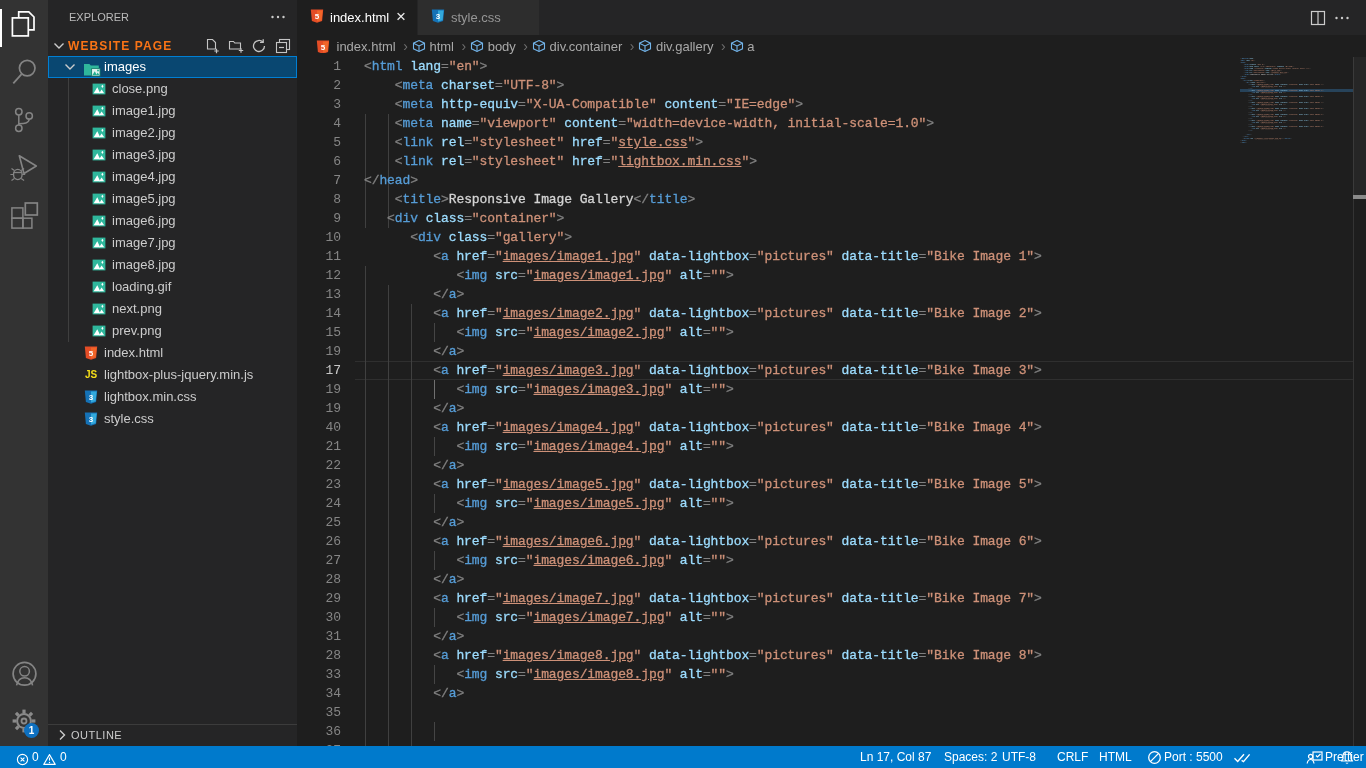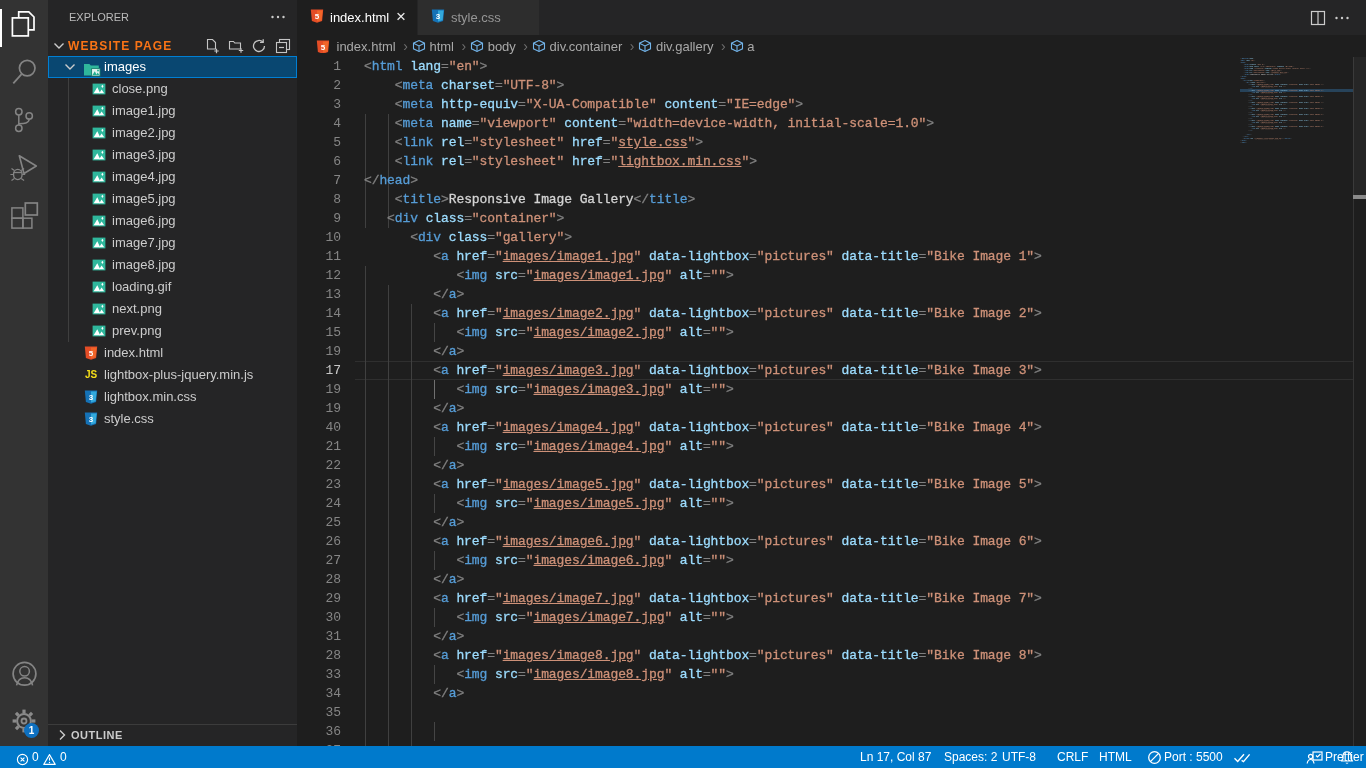--- a/index.html
+++ b/index.html
@@ -255,21 +255,21 @@
       </svg></span>
   <span class="abs" style="left:227px;top:38px"><svg width="16" height="16" viewBox="0 0 16 16" style="">
         <rect x="4.5" y="1.5" width="10" height="10" fill="none" stroke="#c5c5c5" stroke-width="1.1"></rect>
         <rect x="1.5" y="4.5" width="10" height="10" fill="#252526" stroke="#c5c5c5" stroke-width="1.1"></rect>
         <path d="M4 9.5 h5" stroke="#c5c5c5" stroke-width="1.2"></path>
       </svg></span>
   <div class="abs" style="left:0;top:724px;width:249px;border-top:1px solid #3c3c3c"></div>
   <div class="abs" style="left:6px;top:727px"><svg width="16" height="16" viewBox="0 0 16 16" style="">
         <path d="M6 3.5 L10.5 8 L6 12.5" stroke="#cccccc" stroke-width="1.4" fill="none"></path>
       </svg></div>
-  <div class="abs" style="left:23px;top:724px;height:22px;line-height:22px;font-size:11px;font-weight:bold;color:#cccccc;letter-spacing:0.5px">OUTLINE</div>
+  <div class="abs" style="left:23px;top:724px;height:22px;line-height:22px;font-size:11px;font-weight:normal;color:#cccccc;letter-spacing:0.5px">OUTLINE</div>
 </div>
 
 <div class="abs" style="left:48px;top:56px;width:249px;height:22px;background:#094771;border:1px solid #007fd4"></div>
 <div class="abs" style="left:62px;top:59px"><svg width="16" height="16" viewBox="0 0 16 16" style="">
       <path d="M3.5 5.5 L8 10 L12.5 5.5" stroke="#cccccc" stroke-width="1.4" fill="none"></path>
     </svg></div>
 <span class="abs" style="left:83px;top:58px">
     <svg width="18" height="16" viewBox="0 0 18 16" style="position:absolute;top:3px;left:0">
       <path d="M1 3 h5.4 l1.4 1.6 H15.8 v10 H1 Z" fill="#2fb79c"></path>
       <rect x="8.6" y="7.6" width="8.4" height="7.4" fill="#dff3ef" stroke="#17806c" stroke-width="0.9"></rect>

